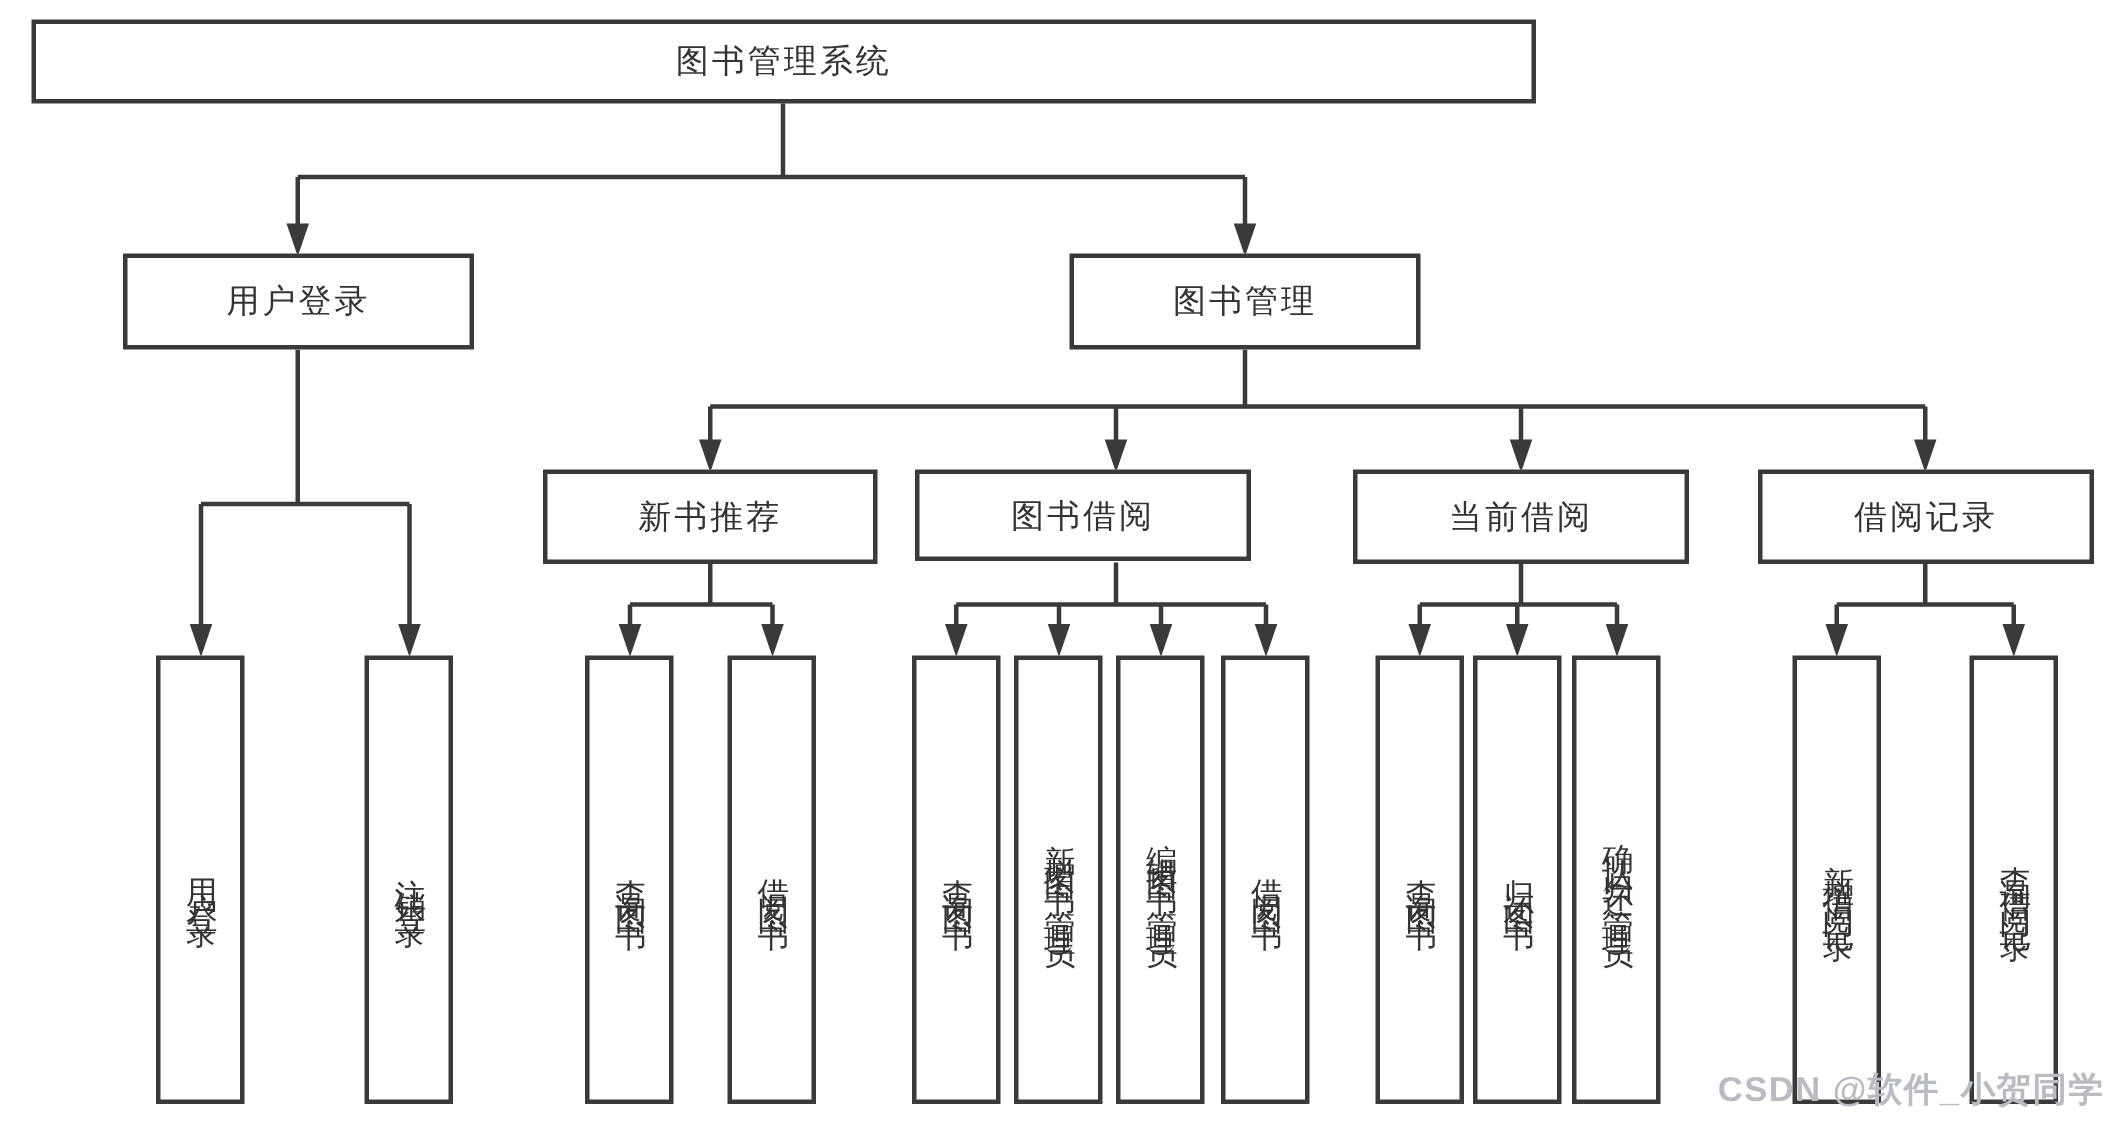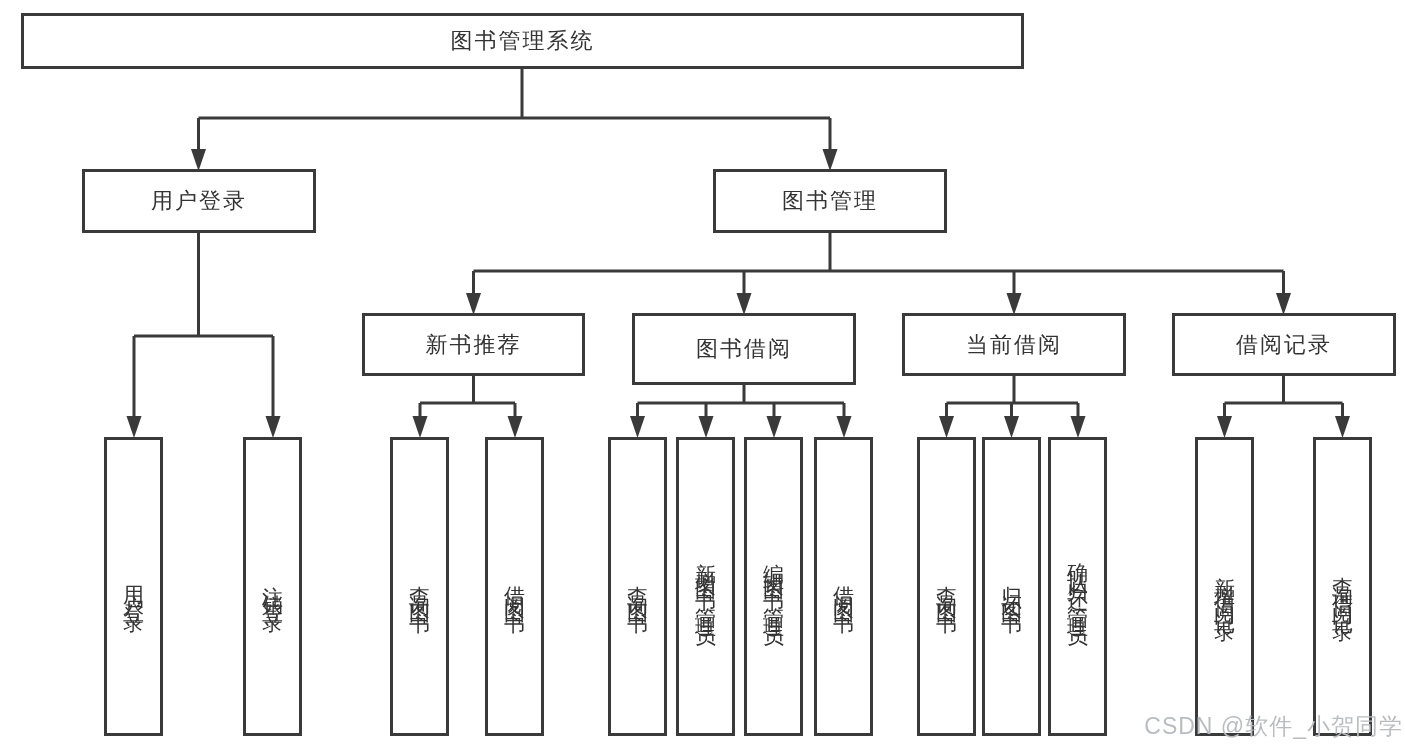--- a/index.html
+++ b/index.html
@@ -50,21 +50,21 @@
     height: 299px;
     text-align: center;
   }
   
   #node-root   { left: 21px;  top: 13px;  width: 1003px; height: 56px; }
   
   #node-login  { left: 82px;  top: 169px; width: 234px; height: 64px; }
   #node-mgmt   { left: 713px; top: 169px; width: 234px; height: 64px; }
   
   #node-newbook   { left: 362px;  top: 313px; width: 223px; height: 63px; }
-  #node-borrow    { left: 632px;  top: 313px; width: 224px; height: 72px; }
+  #node-borrow    { left: 610px;  top: 313px; width: 224px; height: 61px; }
   #node-current   { left: 902px;  top: 313px; width: 224px; height: 63px; }
   #node-record    { left: 1172px; top: 313px; width: 224px; height: 63px; }
   
   #leaf-u1 { left: 104px; }
   #leaf-u2 { left: 243px; }
   #leaf-n1 { left: 390px; }
   #leaf-n2 { left: 485px; }
   #leaf-b1 { left: 608px; }
   #leaf-b2 { left: 676px; }
   #leaf-b3 { left: 744px; }
@@ -76,20 +76,21 @@
   #leaf-r2 { left: 1313px; }
   #watermark {
     position: absolute;
     right: 2px;
     top: 711px;
     font-size: 23px;
     letter-spacing: 1px;
     color: #b9bdc2;
     z-index: 3;
     white-space: nowrap;
+    font-weight: bold;
   }
 </style>
 </head>
 <body>
 
 <div id="canvas">
 
   <svg id="connectors" width="1405" height="747" viewBox="0 0 1405 747">
 
     <g>

